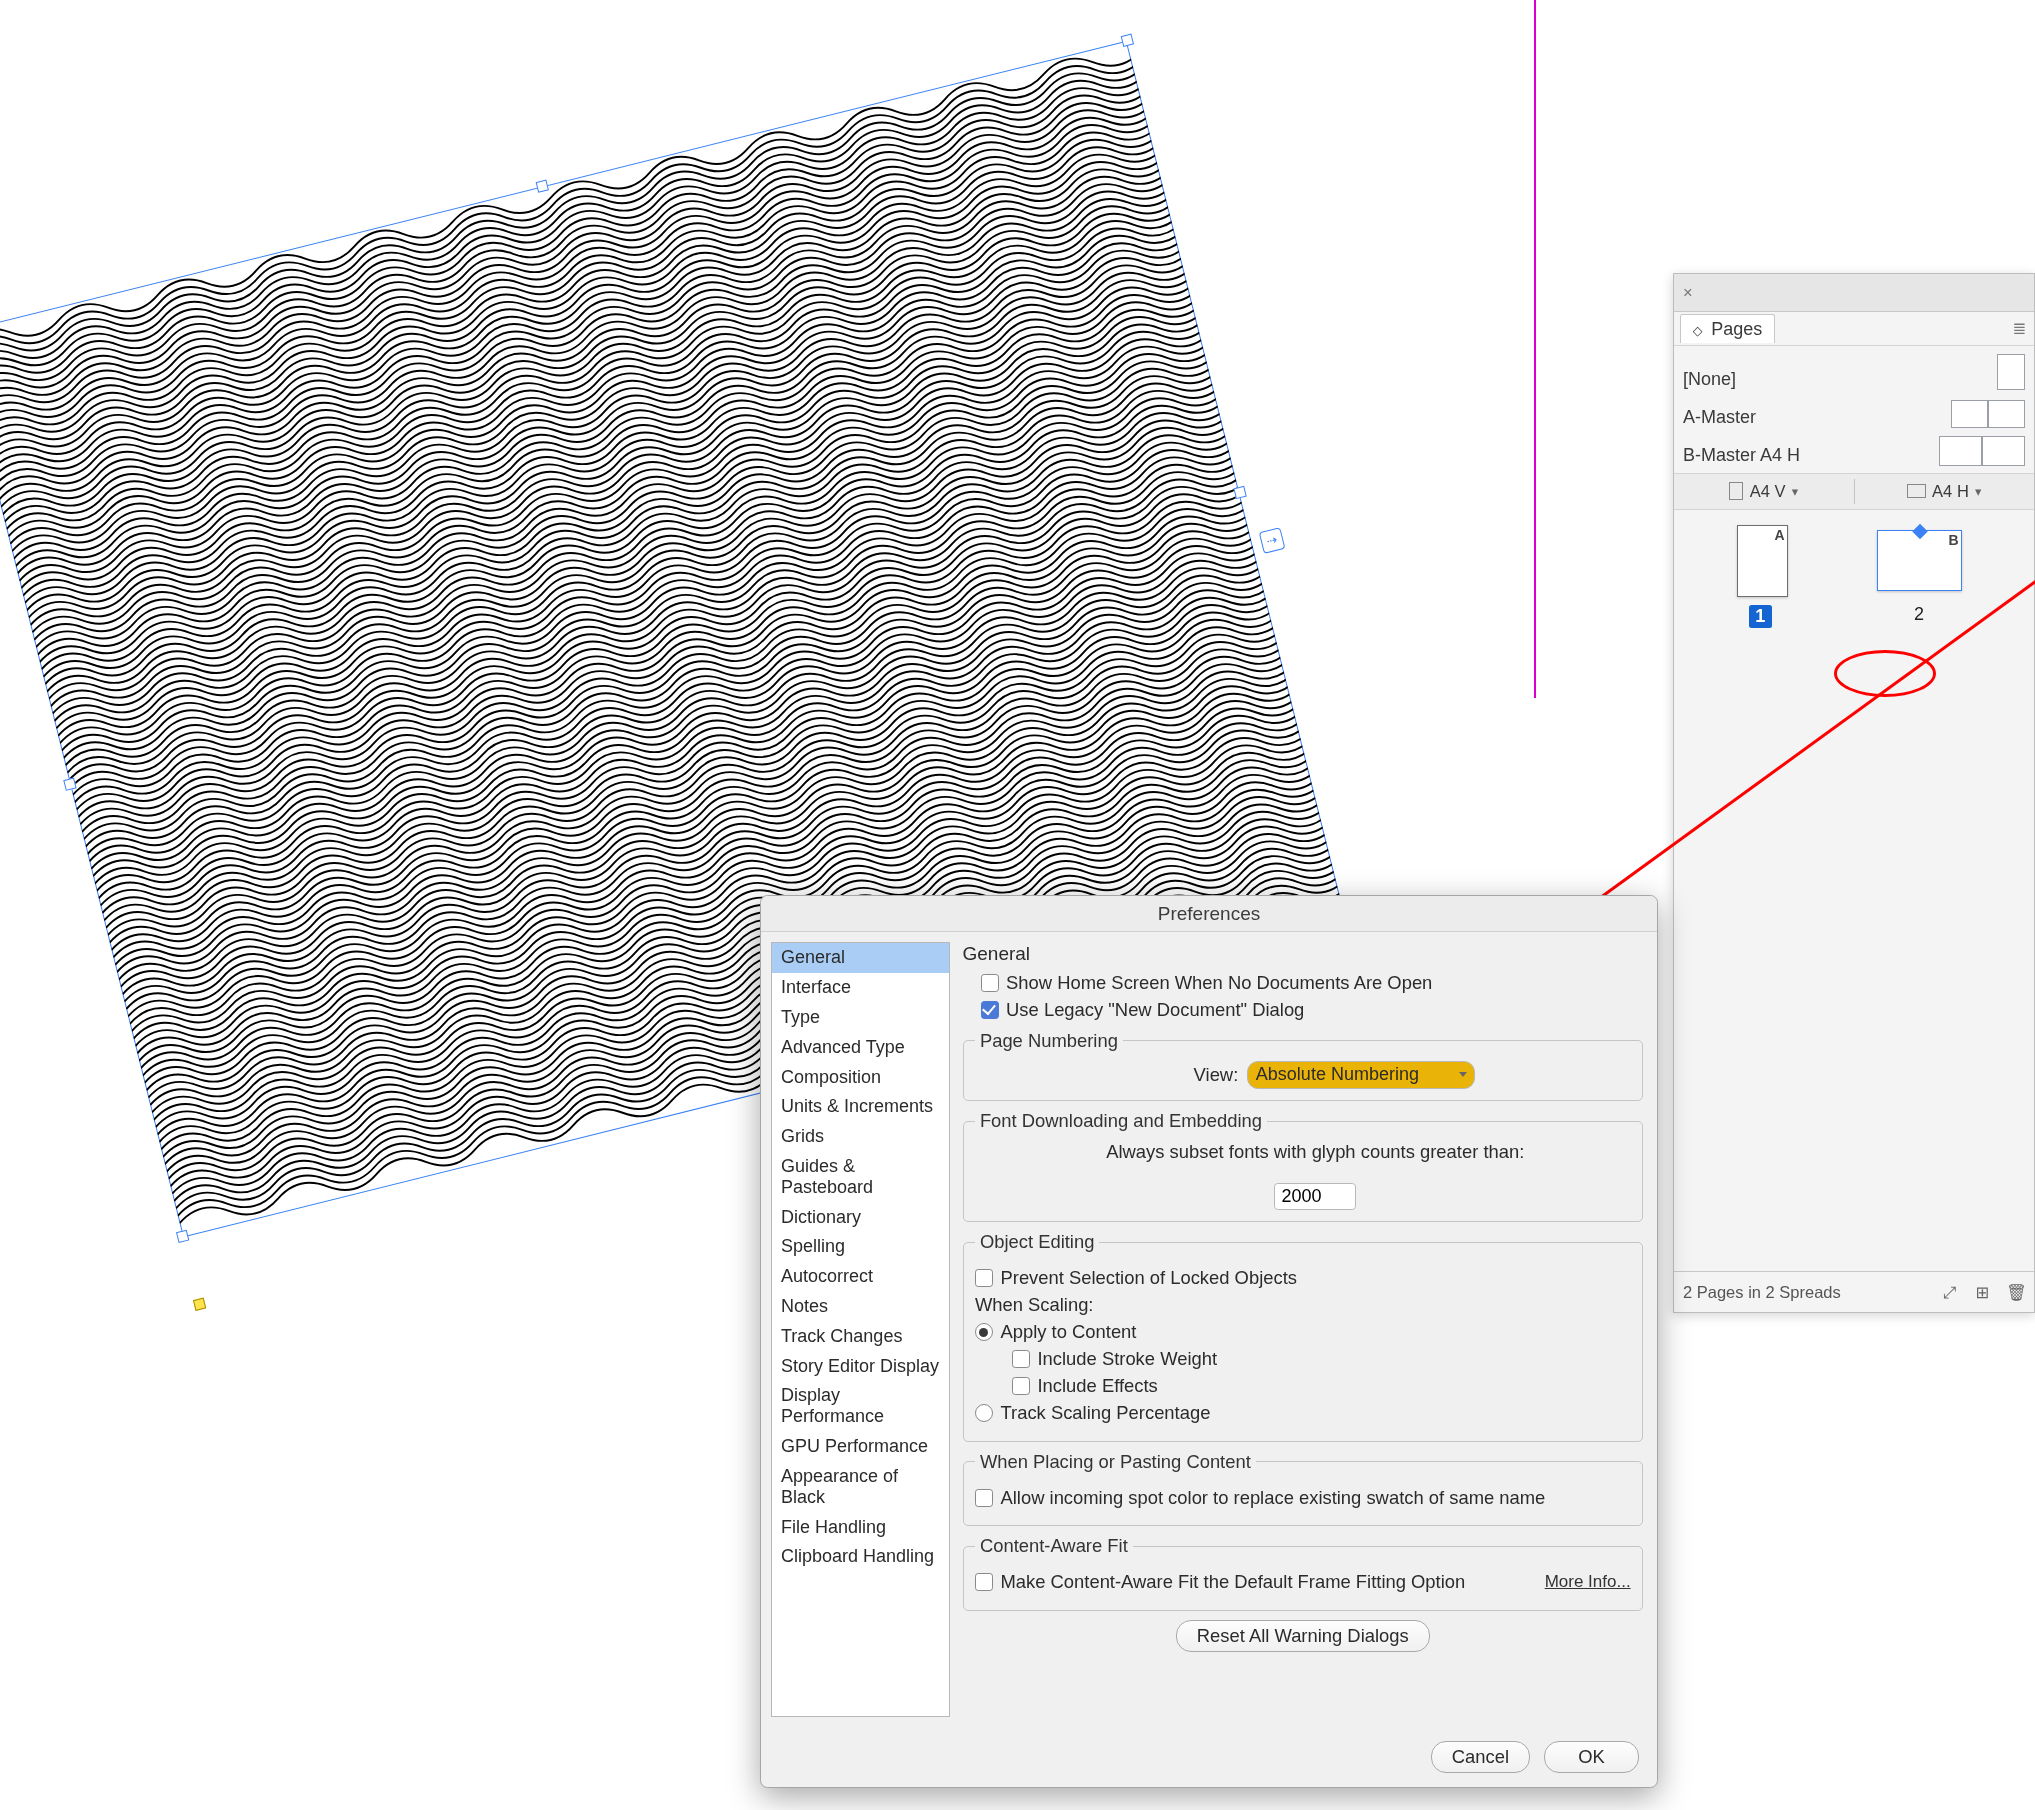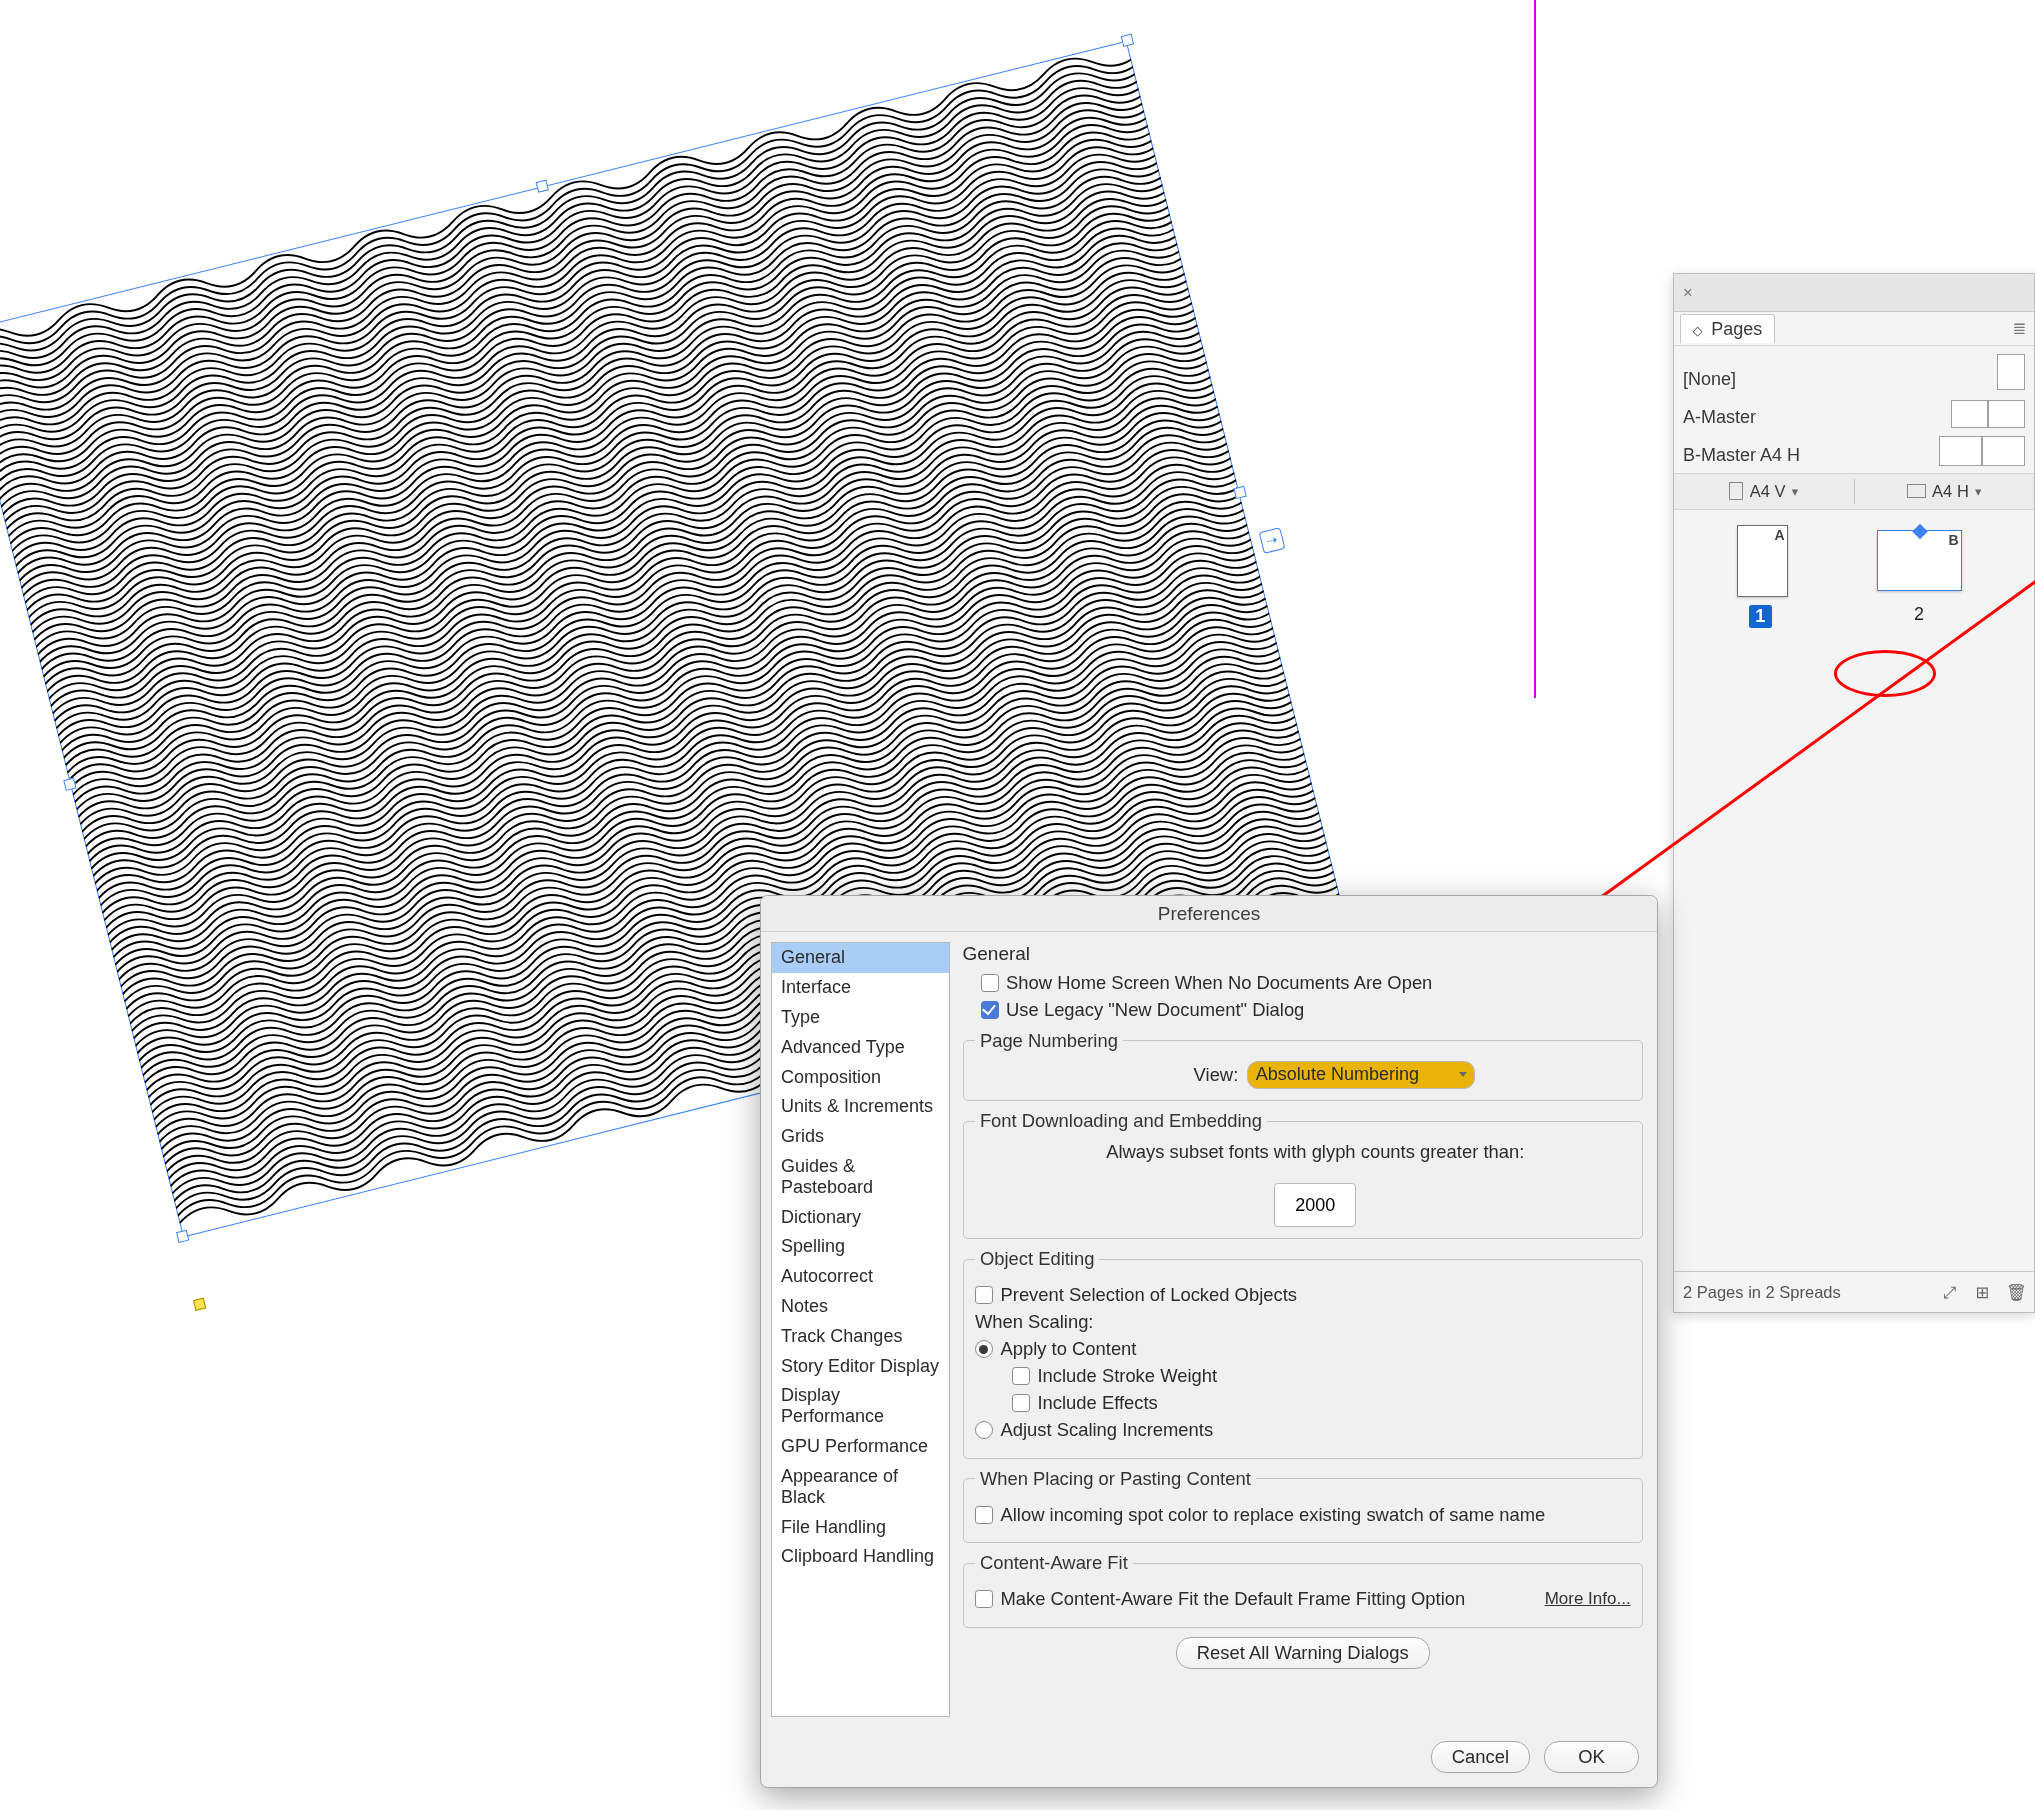--- a/index.html
+++ b/index.html
@@ -71,21 +71,21 @@
   .radio.checked::after { content:""; position:absolute; left:3.2px; top:3.2px; width:9px; height:9px; border-radius:50%; background:#3a3a3a;}
 
   fieldset.group { border:0.6px solid #c5c5c5; border-radius:5px; padding: 9px 11.4px 11.4px; margin: 9px 0;}
   fieldset.group > legend { padding: 0 5px; font-size:18.4px; color:#333;}
   .row-inline { display:flex; align-items:center; gap:9px;justify-content:center; }
   .lbl-right { width: 108px; text-align:right; }
   select.dd, .dd-fake { height: 28px; border:0.6px solid #b8b8b8; border-radius:11px; background:#eab308; font-size:18px; padding: 0 7.6px; }
   .dd-fake { display:flex; align-items:center; justify-content:space-between; width: 228px; }
   .dd-fake .arrow { border-left:4.4px solid transparent; border-right:4.4px solid transparent; border-top:5.7px solid #666; display:inline-block; margin-left:7.6px;}
 
-  input.numbox { width: 82px; height: 44px; border:0.6px solid #b8b8b8; border-radius:3.8px; background:#fff; font-size:18px; padding: 0 6.3px; text-align:center; }
+  input.numbox { width: 82px; height: 27px; border:0.6px solid #b8b8b8; border-radius:3.8px; background:#fff; font-size:18px; padding: 0 6.3px; text-align:left; }
 
   .sub-indent { margin-left: 37px; }
 
   .pill-btn { display:inline-flex; align-items:center; justify-content:center; height:32px; border:0.6px solid #a9a9a9; background:linear-gradient(#fdfdfd,#f0f0f0); border-radius: 15px; padding: 0 20px; font-size:18.4px;}
 
   .prefs .footer { height:60px; display:flex; align-items:center; justify-content:flex-end; gap:14px; padding: 0 18px; }
 
   .more-link { text-decoration: underline; font-size:17px; color:#333; margin-left:auto;}
 
   
@@ -388,21 +388,21 @@
         <div class="chk-row sub-indent">
           <span class="chk"></span>
           <span>Include Stroke Weight</span>
         </div>
         <div class="chk-row sub-indent">
           <span class="chk"></span>
           <span>Include Effects</span>
         </div>
         <div class="chk-row" style="margin-left:0;">
           <span class="radio"></span>
-          <span>Adjust Scaling Increments</span>
+          <span>Track Scaling Percentage</span>
         </div>
       </fieldset>
 
       <fieldset class="group">
         <legend>When Placing or Pasting Content</legend>
         <div class="chk-row" style="margin-left:0;">
           <span class="chk"></span>
           <span>Allow incoming spot color to replace existing swatch of same name</span>
         </div>
       </fieldset>

